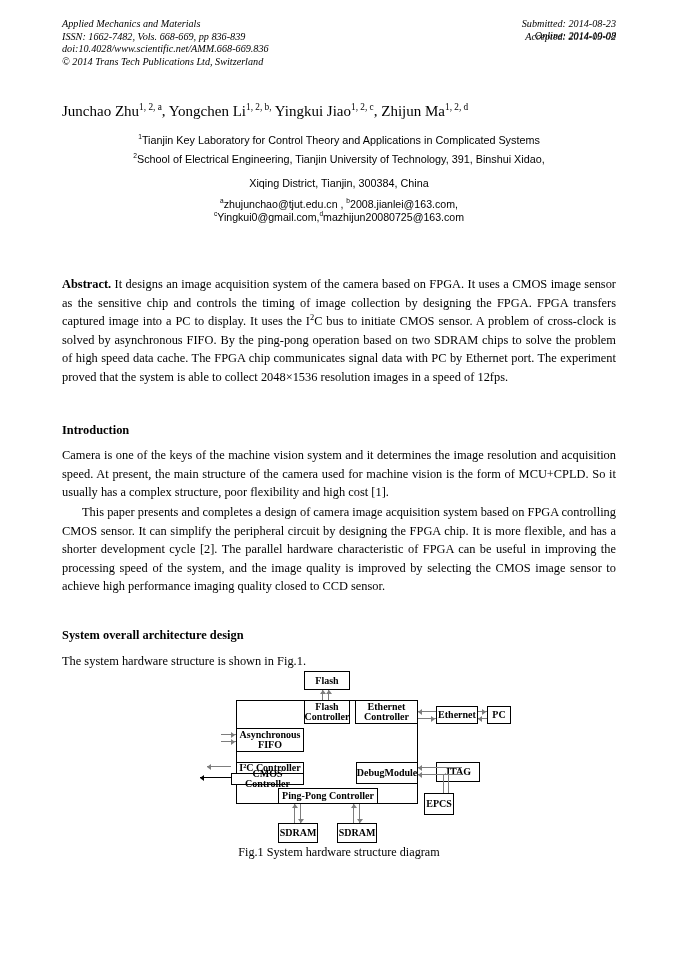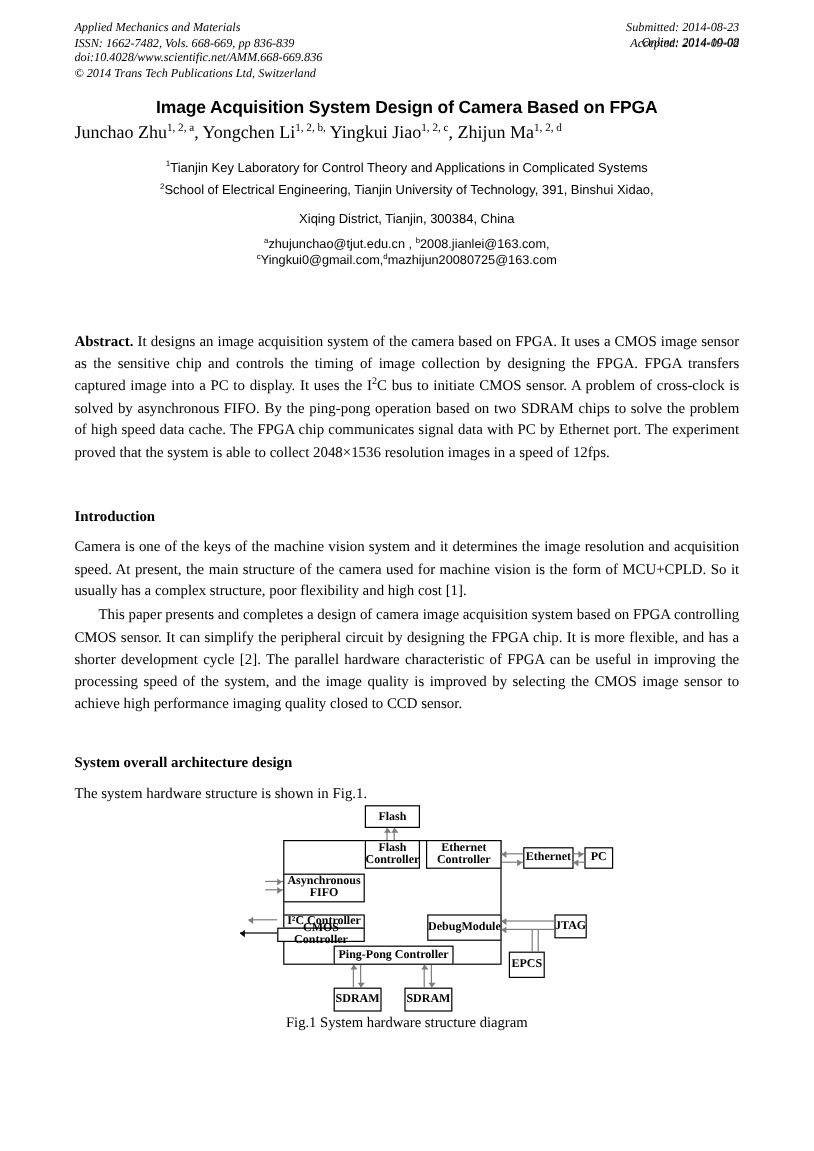--- a/index.html
+++ b/index.html
@@ -215,21 +215,20 @@
   <div class="jheader">
     <span class="row">Applied Mechanics and Materials</span>
     <span class="row">ISSN: 1662-7482, Vols. 668-669, pp 836-839</span>
     <span class="row">doi:10.4028/www.scientific.net/AMM.668-669.836</span>
     <span class="row">© 2014 Trans Tech Publications Ltd, Switzerland</span>
     <span class="right" style="top:0px;">Submitted: 2014-08-23</span>
     <span class="right" style="top:12.6px;">Accepted: 2014-09-02</span>
     <span class="right" style="top:12px;font-style:italic;">Online: 2014-10-08</span>
   </div>
 
-  <div class="title">Image Acquisition System Design of Camera Based on FPGA</div>
 
   <div class="authors"><span>Junchao Zhu</span><sup>1, 2, a</sup><span>, Yongchen Li</span><sup>1, 2, b,</sup><span> Yingkui Jiao</span><sup>1, 2, c</sup><span>, Zhijun Ma</span><sup>1, 2, d</sup></div>
 
   <div class="affil a1"><sup>1</sup><span>Tianjin Key Laboratory for Control Theory and Applications in Complicated Systems</span></div>
   <div class="affil a2"><sup>2</sup><span>School of Electrical Engineering, Tianjin University of Technology, 391, Binshui Xidao,</span></div>
   <div class="affil a3">Xiqing District, Tianjin, 300384, China</div>
 
   <div class="emails e1"><sup>a</sup><span>zhujunchao@tjut.edu.cn , </span><sup>b</sup><span>2008.jianlei@163.com,</span></div>
   <div class="emails e2"><sup>c</sup><span>Yingkui0@gmail.com,</span><sup>d</sup><span>mazhijun20080725@163.com</span></div>
 
@@ -265,21 +264,21 @@
 FIFO</div>
 
     <div class="bx inner" style="left:236px; top:762px; width:68px; height:12px;">I²C Controller</div>
 
     <div class="bx inner" style="left:231px; top:773px; width:73px; height:12px;">CMOS Controller</div>
 
     <div class="bx inner" style="left:356px; top:762px; width:62px; height:22px;">DebugModule</div>
 
     <div class="bx inner" style="left:278px; top:788px; width:100px; height:16px;">Ping-Pong Controller</div>
 
-    <div class="bx" style="left:462px; top:762px; width:27px; height:20px;">JTAG</div>
+    <div class="bx" style="left:436px; top:762px; width:44px; height:20px;">JTAG</div>
 
     <div class="bx" style="left:424px; top:793px; width:30px; height:22px;">EPCS</div>
 
     <div class="bx" style="left:278px; top:823px; width:40px; height:20px;">SDRAM</div>
 
     <div class="bx" style="left:337px; top:823px; width:40px; height:20px;">SDRAM</div>
 
     <div class="ln" style="left:322px; top:690px; width:1.2px; height:11px;"></div>
     <div class="ln" style="left:328px; top:690px; width:1.2px; height:11px;"></div>
     <div class="arrow ar-u" style="left:319.5px; top:690px;"></div>

